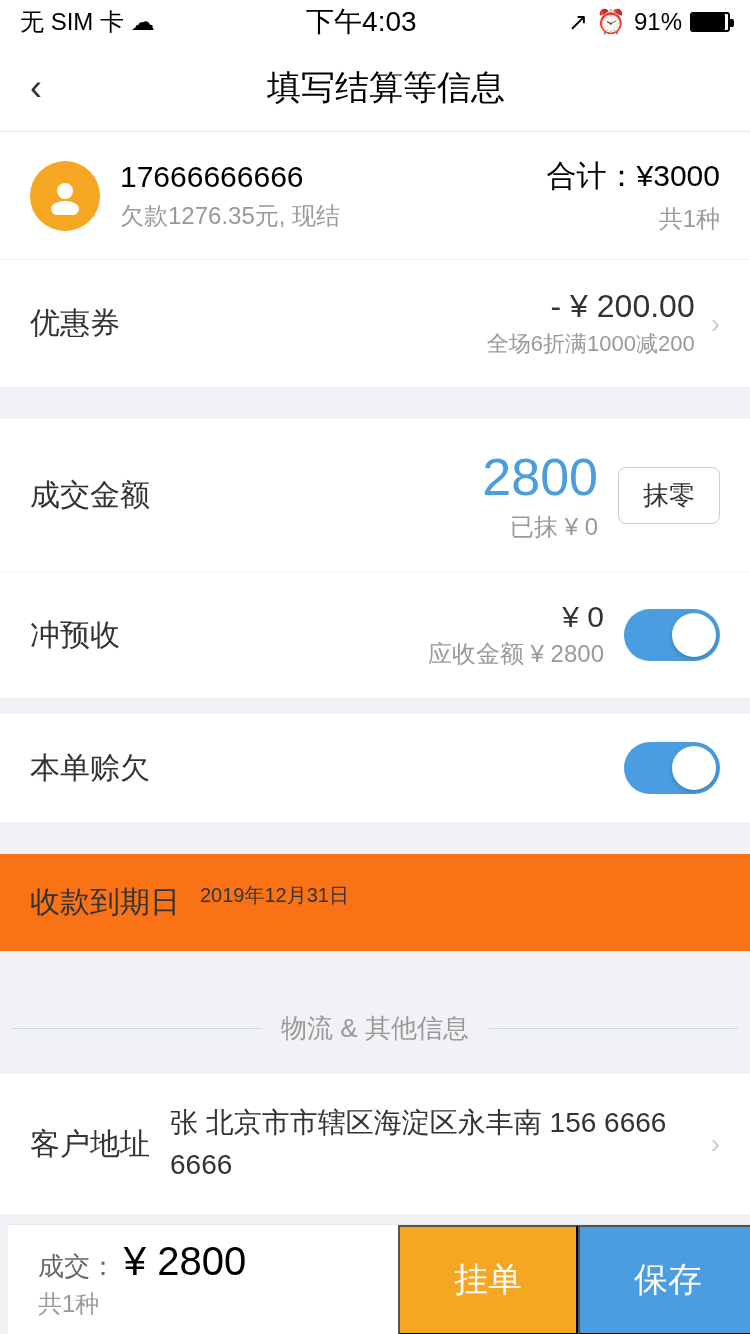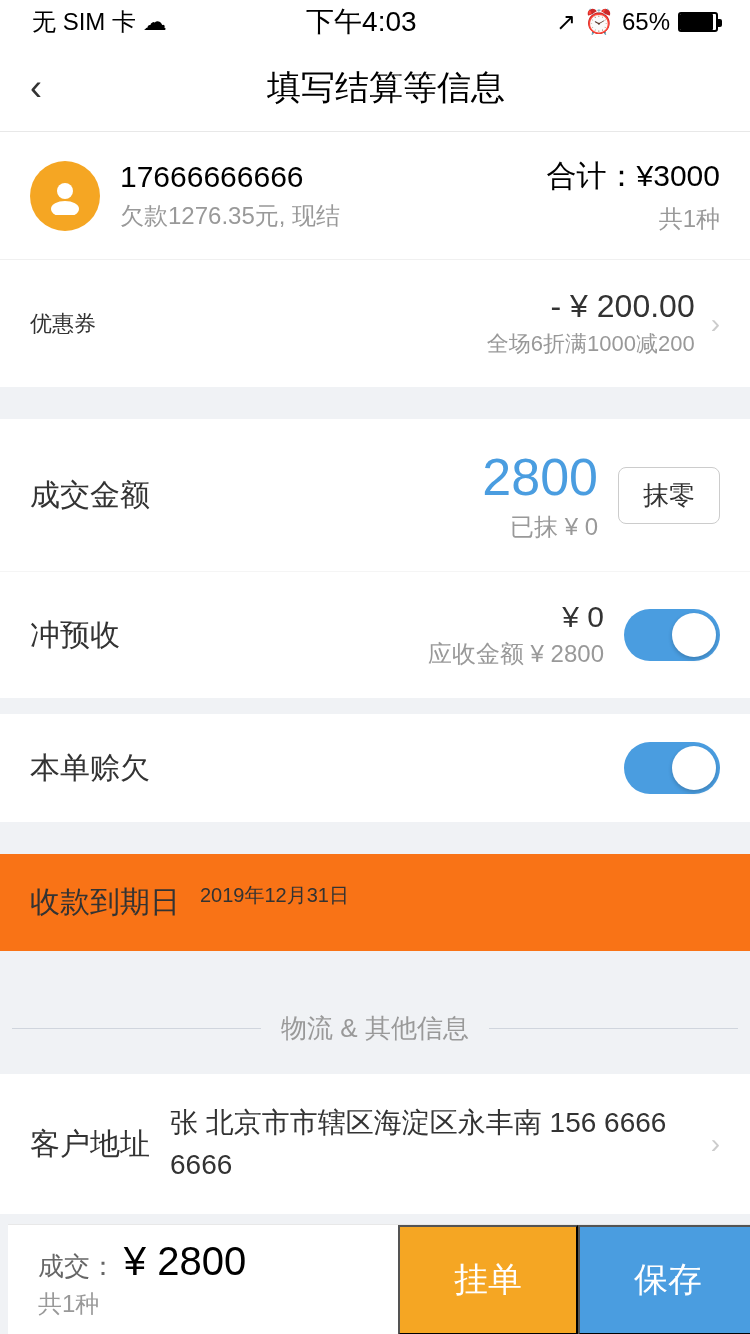--- a/index.html
+++ b/index.html
@@ -14,21 +14,21 @@
     }
 
     
     .status-bar {
       width: 100%;
       height: 44px;
       background: #fff;
       display: flex;
       align-items: center;
       justify-content: space-between;
-      padding: 0 32px;
+      padding: 0 20px;
       font-size: 24px;
       color: #000;
     }
     .status-left { display: flex; align-items: center; gap: 10px; }
     .status-center { font-size: 28px; font-weight: 500; }
     .status-right { display: flex; align-items: center; gap: 8px; font-size: 24px; }
     .battery {
       width: 40px; height: 20px; border: 2px solid #000; border-radius: 3px;
       position: relative; display: inline-block;
     }
@@ -102,21 +102,21 @@
     .user-count { font-size: 24px; color: #999; margin-top: 6px; }
 
     
     .coupon-row {
       background: #fff;
       padding: 28px 30px;
       display: flex;
       align-items: center;
       justify-content: space-between;
     }
-    .coupon-label { font-size: 22px; color: #333; }
+    .coupon-label { font-size: 30px; color: #333; }
     .coupon-right { display: flex; align-items: center; gap: 16px; }
     .coupon-value { text-align: right; }
     .coupon-amount { font-size: 32px; color: #333; }
     .coupon-desc { font-size: 22px; color: #999; margin-top: 4px; }
     .chevron-right {
       color: #ccc; font-size: 28px;
     }
 
     
     .separator { height: 16px; background: #f0f2f5; }
@@ -259,21 +259,21 @@
 <body>
 
 <div class="status-bar">
   <div class="status-left">
     <span>无 SIM 卡  ☁</span>
   </div>
   <div class="status-center">下午4:03</div>
   <div class="status-right">
     <span>↗</span>
     <span>⏰</span>
-    <span>65%</span>
+    <span>91%</span>
     <span class="battery">
       <div class="battery-fill"></div>
     </span>
   </div>
 </div>
 
 <div class="nav-bar">
   <span class="nav-back">‹</span>
   <span class="nav-title">填写结算等信息</span>
 </div>

